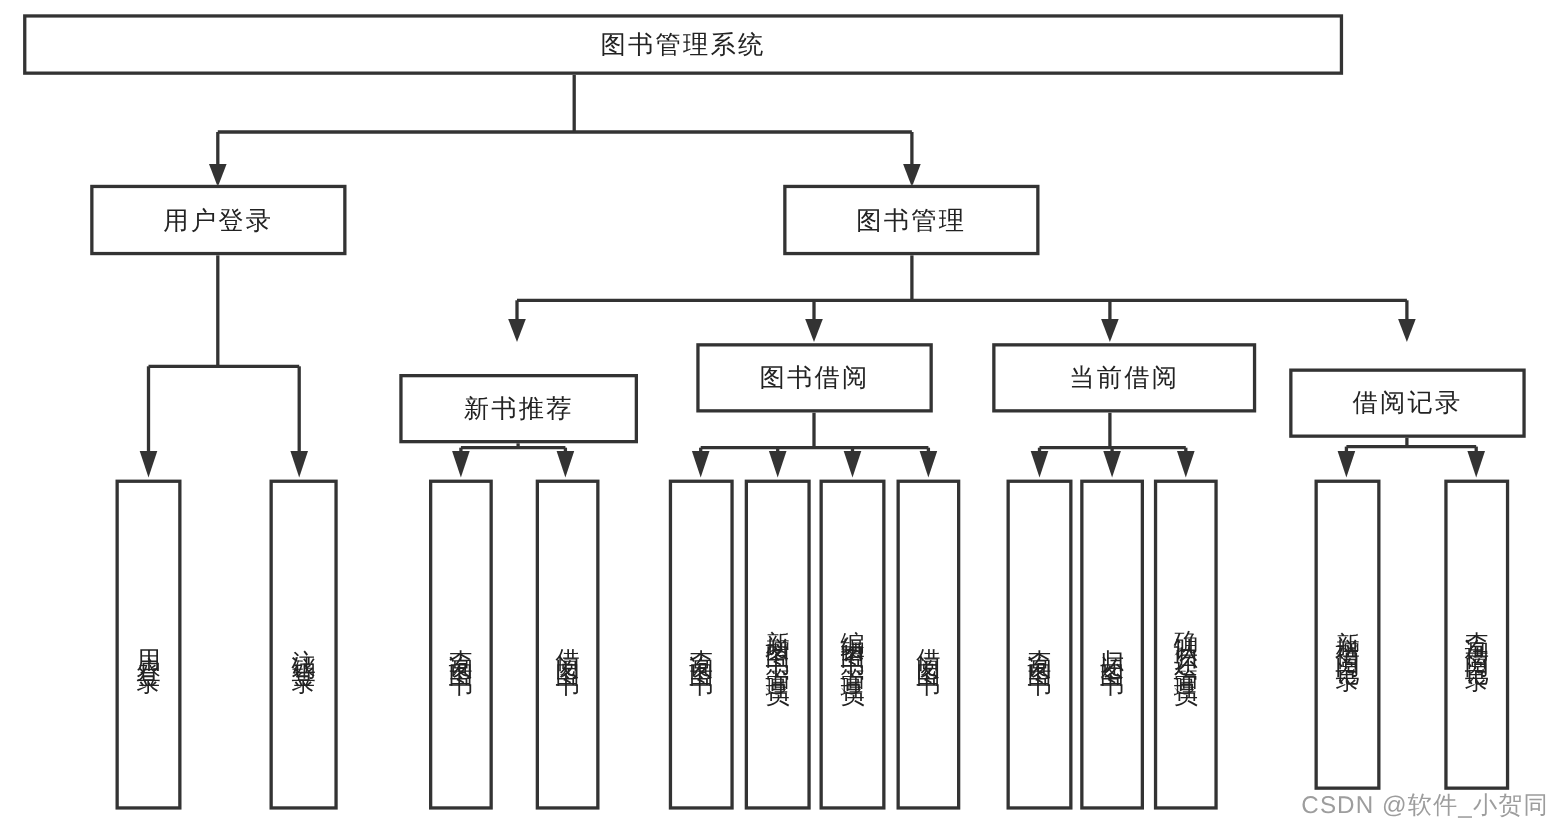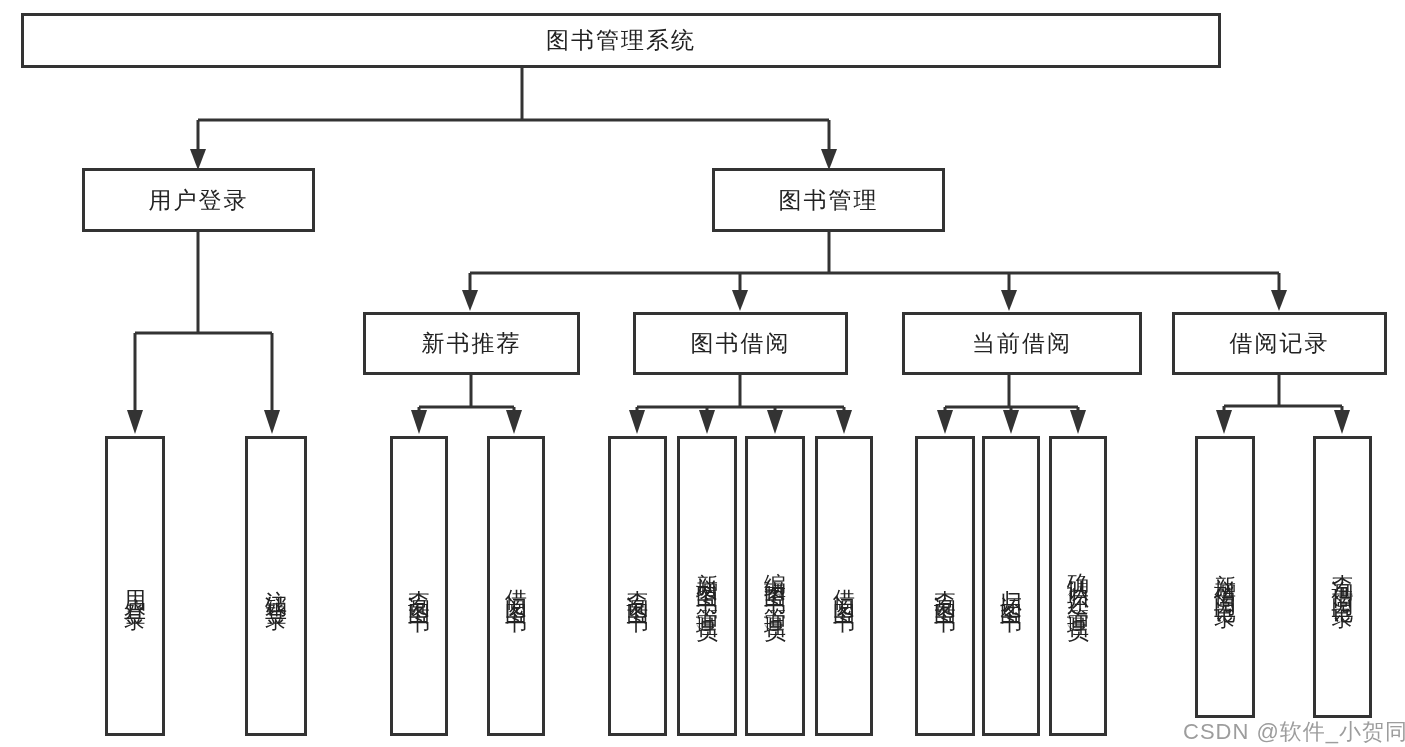--- a/index.html
+++ b/index.html
@@ -30,24 +30,24 @@
   .vbox {
     writing-mode: vertical-rl;
     font-size: 22px;
     letter-spacing: 7px;
     line-height: 1;
   }
   .root  { left: 21px;  top: 13px;  width: 1200px; height: 55px; }
   .n-user{ left: 82px;  top: 168px; width: 233px;  height: 64px; }
   .n-mgmt{ left: 712px; top: 168px; width: 233px;  height: 64px; }
   .l3    { top: 312px;  height: 63px; }
-  .n-nbr { left: 363px; width: 217px; }
+  .n-nbr { left: 363px; width: 217px; margin-top: 28px; }
   .n-bb  { left: 633px; width: 215px; }
   .n-cb  { left: 902px; width: 240px; }
-  .n-br  { left: 1172px;width: 215px; }
+  .n-br  { left: 1172px;width: 215px; margin-top: 23px; }
   .l4    { top: 436px;  height: 300px; }
   .c-ul  { left: 105px; width: 60px; }
   .c-lo  { left: 245px; width: 62px; }
   .c-nq  { left: 390px; width: 58px; }
   .c-nb  { left: 487px; width: 58px; }
   .c-bq  { left: 608px; width: 59px; }
   .c-ba  { left: 677px; width: 60px; }
   .c-be  { left: 745px; width: 60px; }
   .c-bb  { left: 815px; width: 58px; }
   .c-cq  { left: 915px; width: 60px; }

